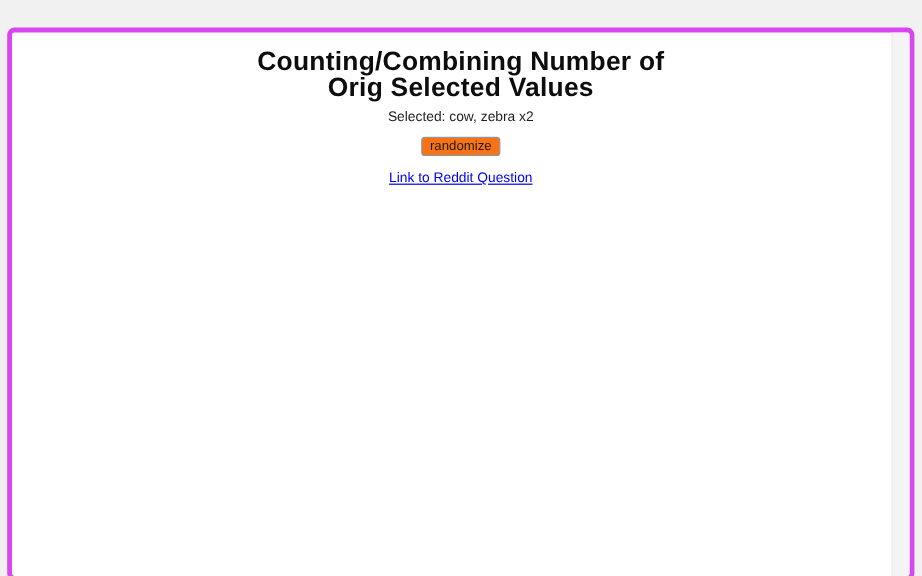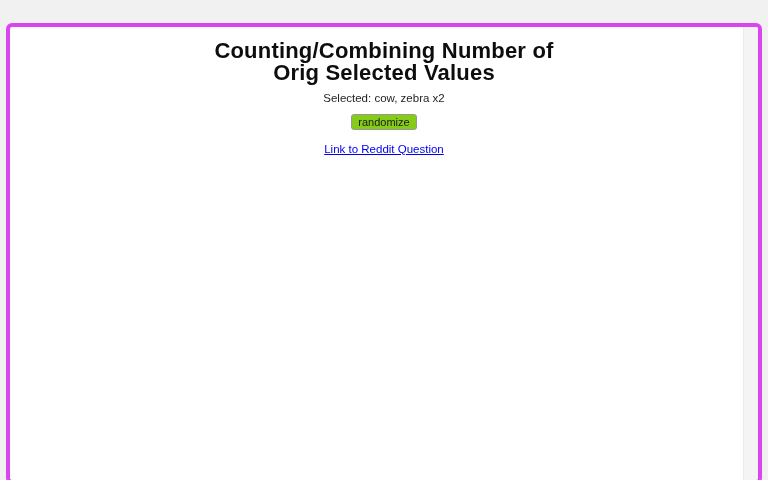--- a/index.html
+++ b/index.html
@@ -46,21 +46,21 @@
     color: #1f1f1f;
   }
   .orig-line { margin-top: 12px; }
   .modified-line { margin-top: 8px; }
   .button-row { margin-top: 7px; }
   .randomize-btn {
     font-family: "Liberation Sans", "DejaVu Sans", sans-serif;
     font-size: 11px;
     line-height: 12px;
     color: #1c1c1c;
-    background: #84cc16;
+    background: #f97316;
     border: 1px solid #979797;
     border-radius: 3px;
     padding: 1px 6px 2px;
     height: 16px;
     cursor: pointer;
   }
   .link-row { margin-top: 9px; }
   .reddit-link {
     font-size: 11.5px;
     text-decoration: underline;

